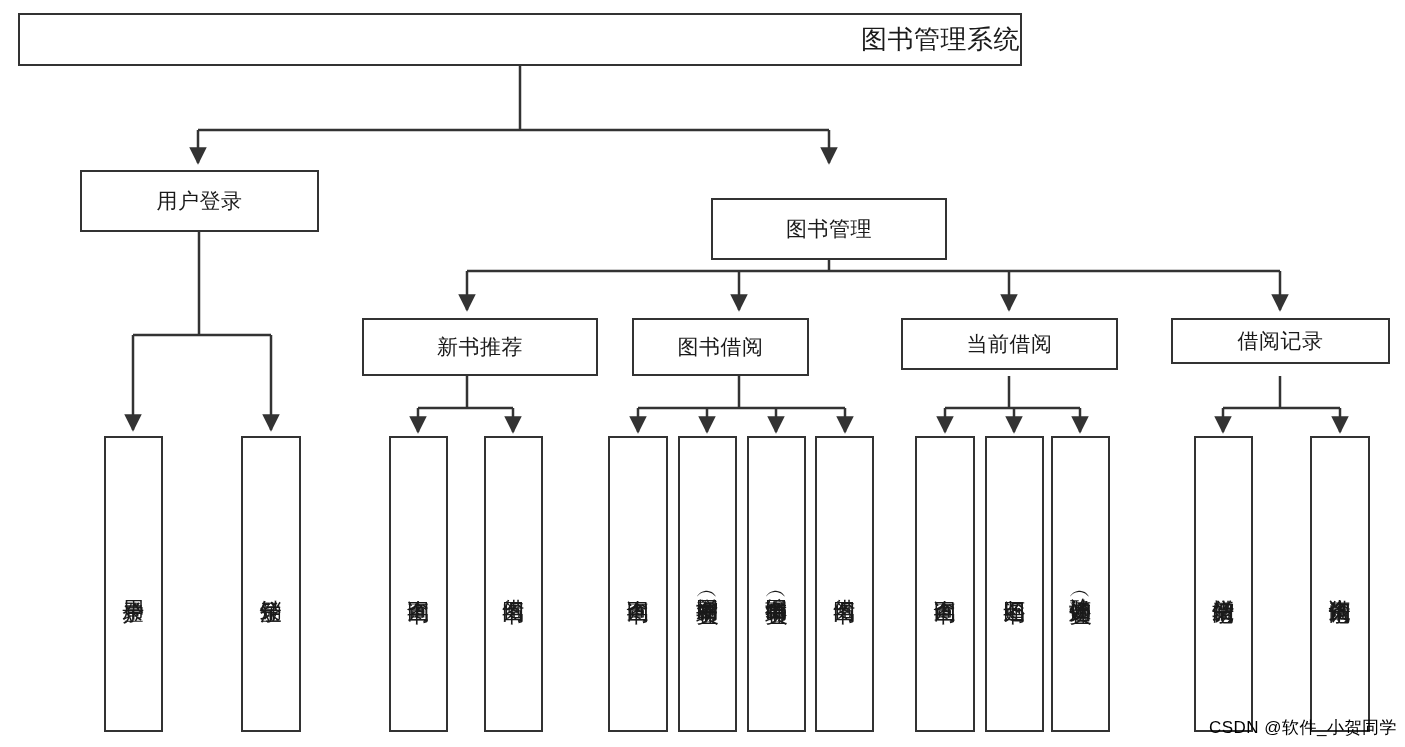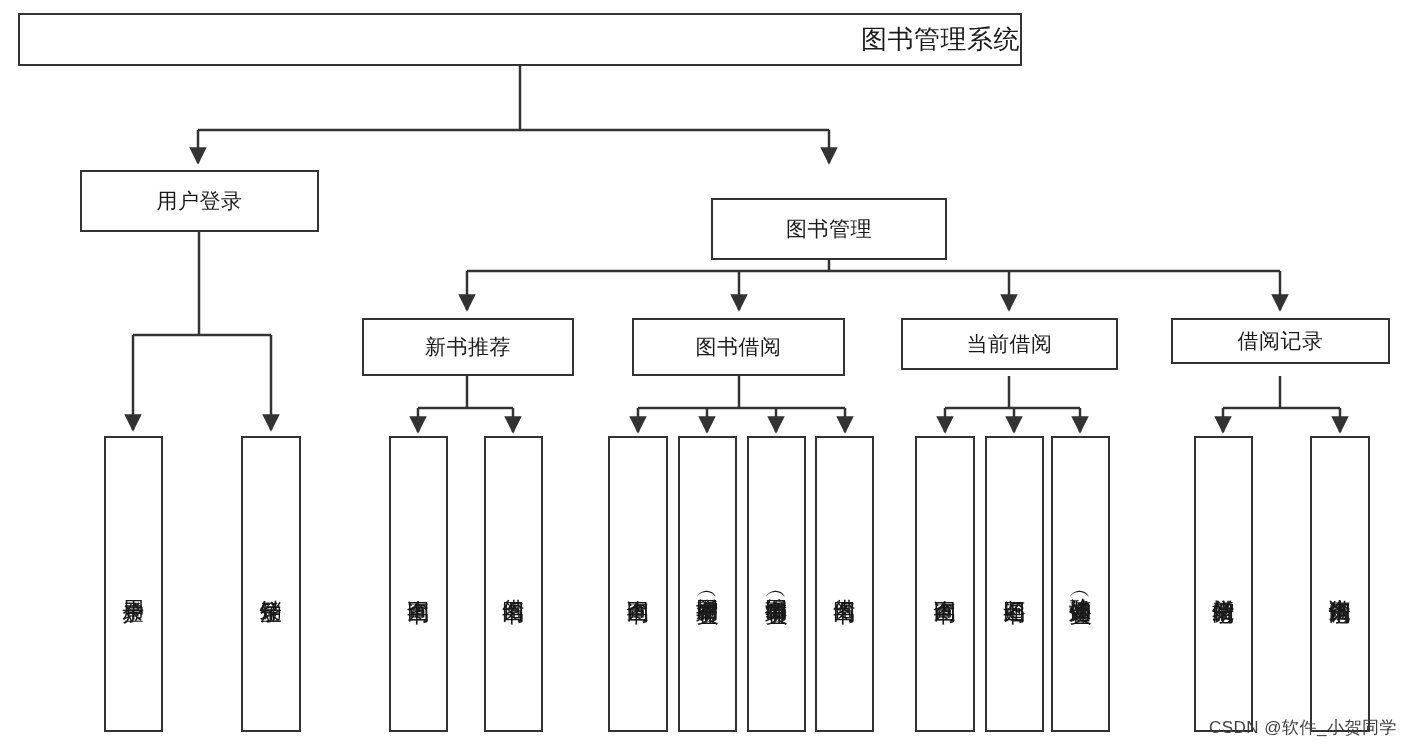--- a/index.html
+++ b/index.html
@@ -57,21 +57,21 @@
   }
   .node.root {
     font-size: 26px;
     justify-content: flex-end;
   }
   #watermark {
     position: absolute;
     right: 8px;
     bottom: 8px;
     font-size: 17px;
-    color: #404040;
+    color: #000000;
     letter-spacing: 0.5px;
     white-space: nowrap;
     user-select: none;
   }
 </style>
 </head>
 <body>
 
 <div id="canvas">
 
@@ -129,24 +129,24 @@
     <span class="label">图书管理系统</span>
   </div>
 
   <div class="node horiz" style="left:80px; top:170px; width:239px; height:62px;">
     <span class="label">用户登录</span>
   </div>
   <div class="node horiz" style="left:711px; top:170px; width:236px; height:62px;margin-top:28px;">
     <span class="label">图书管理</span>
   </div>
 
-  <div class="node horiz" style="left:362px; top:318px; width:212px; height:58px;justify-content:center;">
+  <div class="node horiz" style="left:362px; top:318px; width:236px; height:58px;justify-content:center;">
     <span class="label">新书推荐</span>
   </div>
-  <div class="node horiz" style="left:632px; top:318px; width:213px; height:58px;">
+  <div class="node horiz" style="left:632px; top:318px; width:177px; height:58px;">
     <span class="label">图书借阅</span>
   </div>
   <div class="node horiz" style="left:901px; top:318px; width:217px; height:52px;">
     <span class="label">当前借阅</span>
   </div>
   <div class="node horiz" style="left:1171px; top:318px; width:219px; height:46px;">
     <span class="label">借阅记录</span>
   </div>
 
   <div class="node vert" style="left:104px; top:436px; width:59px; height:296px;">

